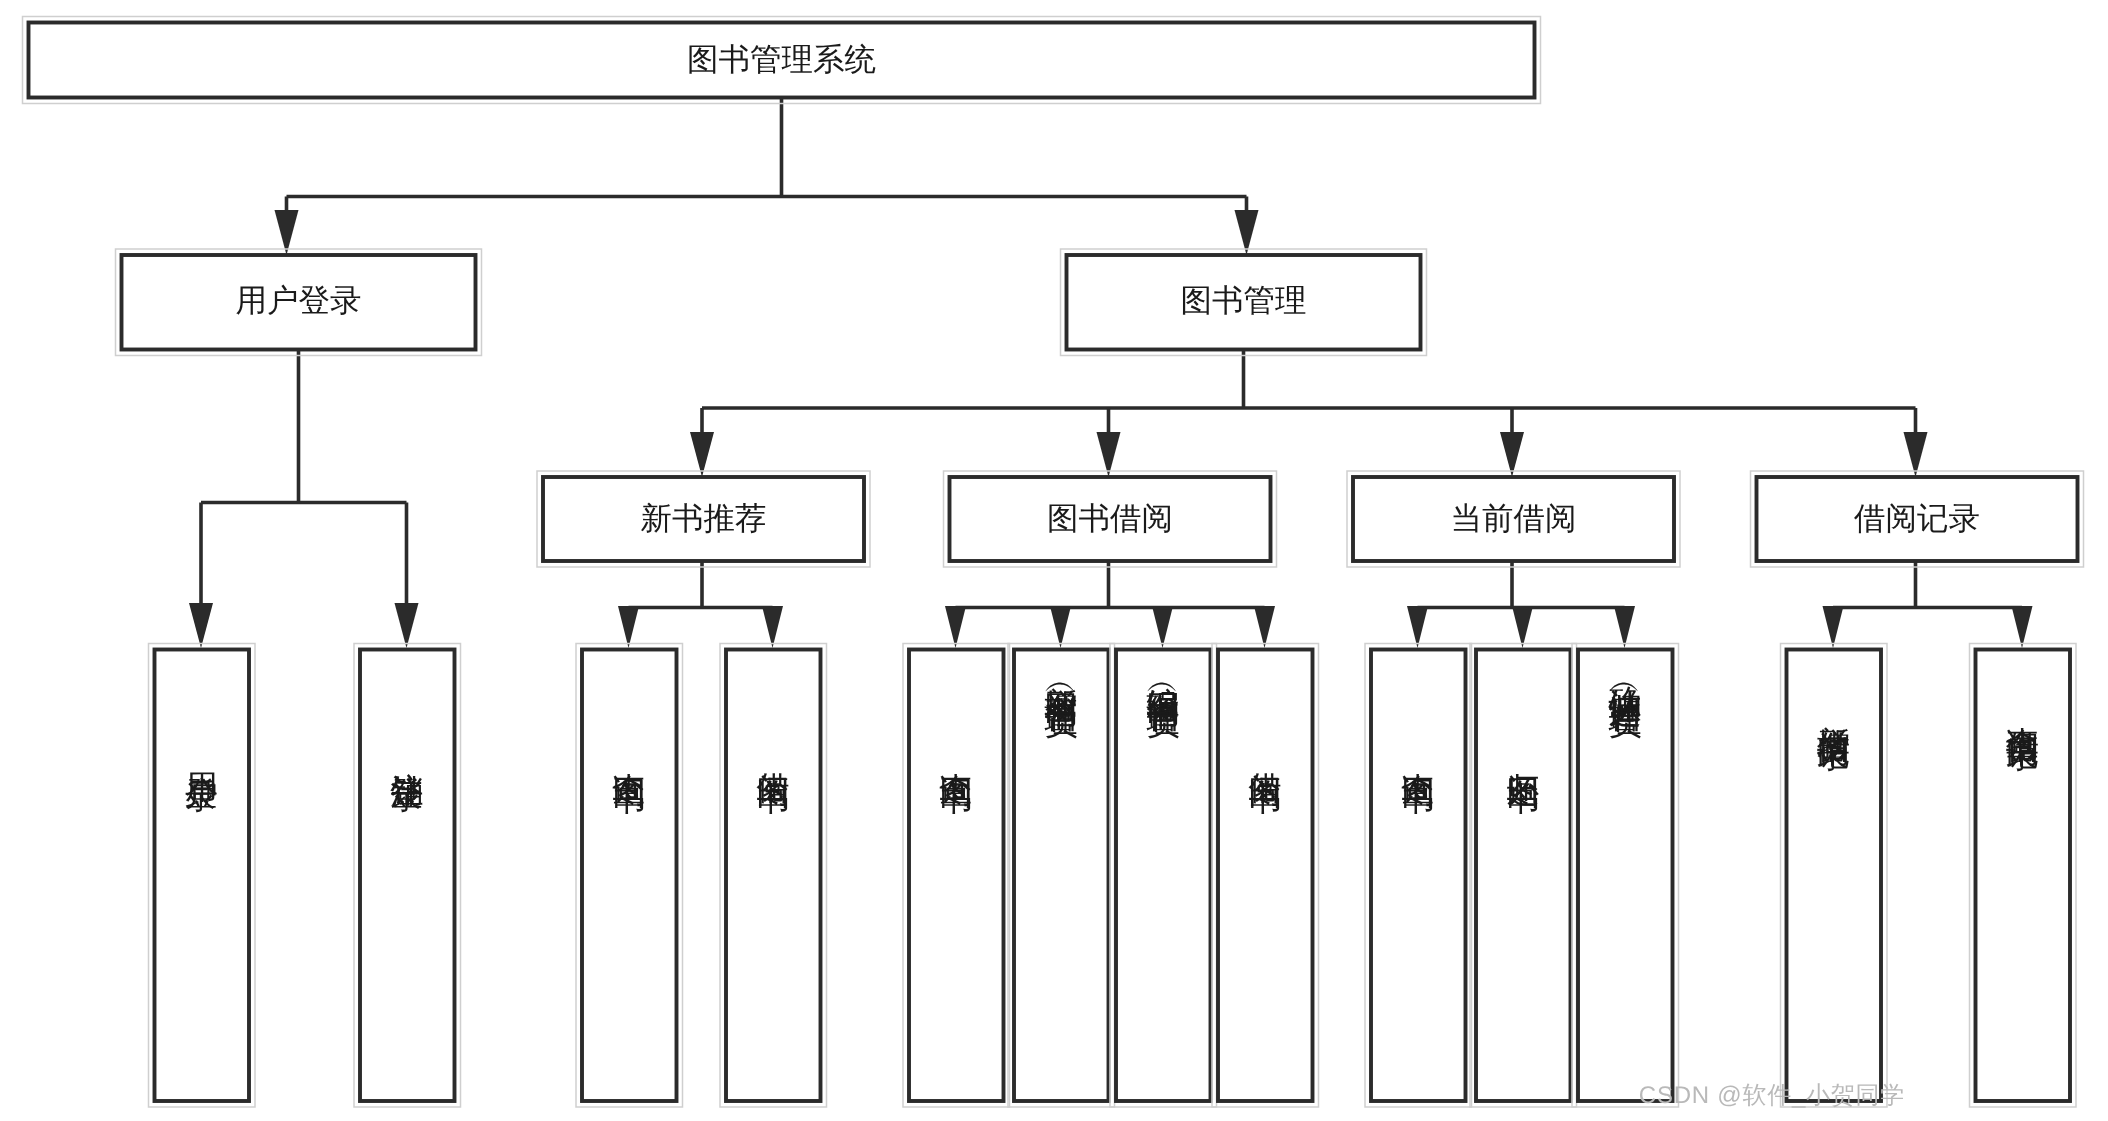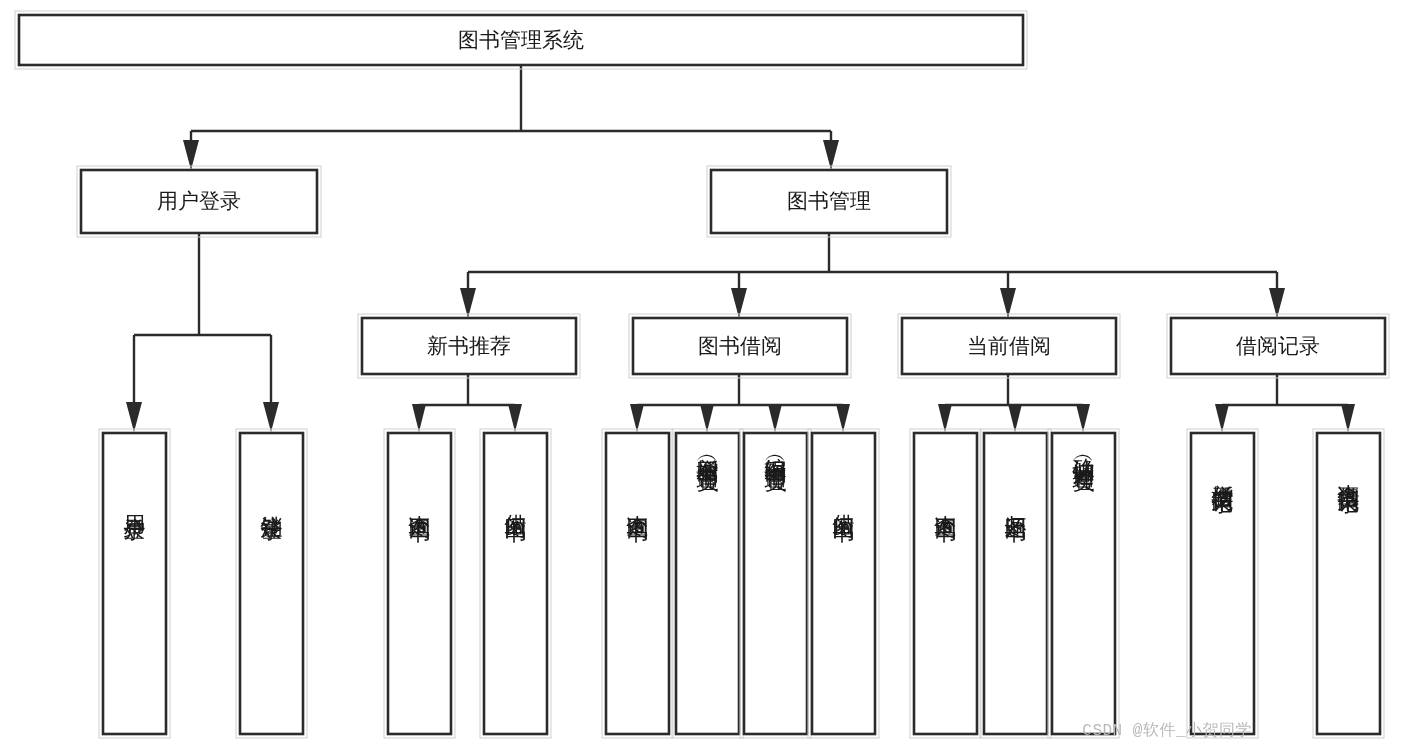--- a/index.html
+++ b/index.html
@@ -65,23 +65,23 @@
     text-orientation: upright;
     font-family: "Liberation Sans", "DejaVu Sans", sans-serif;
     font-size: 22px;
     line-height: 1.08;
     color: #1a1a1a;
     letter-spacing: 2px;
     white-space: nowrap;
   }
   .watermark {
     position: absolute;
-    right: 26px;
+    right: 8px;
     bottom: 6px;
-    font-family: Liberation Mono, monospace;
+    font-family: Liberation Sans, sans-serif;
     font-size: 16px;
     color: #b9b9b9;
     letter-spacing: 0.5px;
     white-space: nowrap;
   }
 </style>
 </head>
 <body>
 
 <div id="diagram-root">

